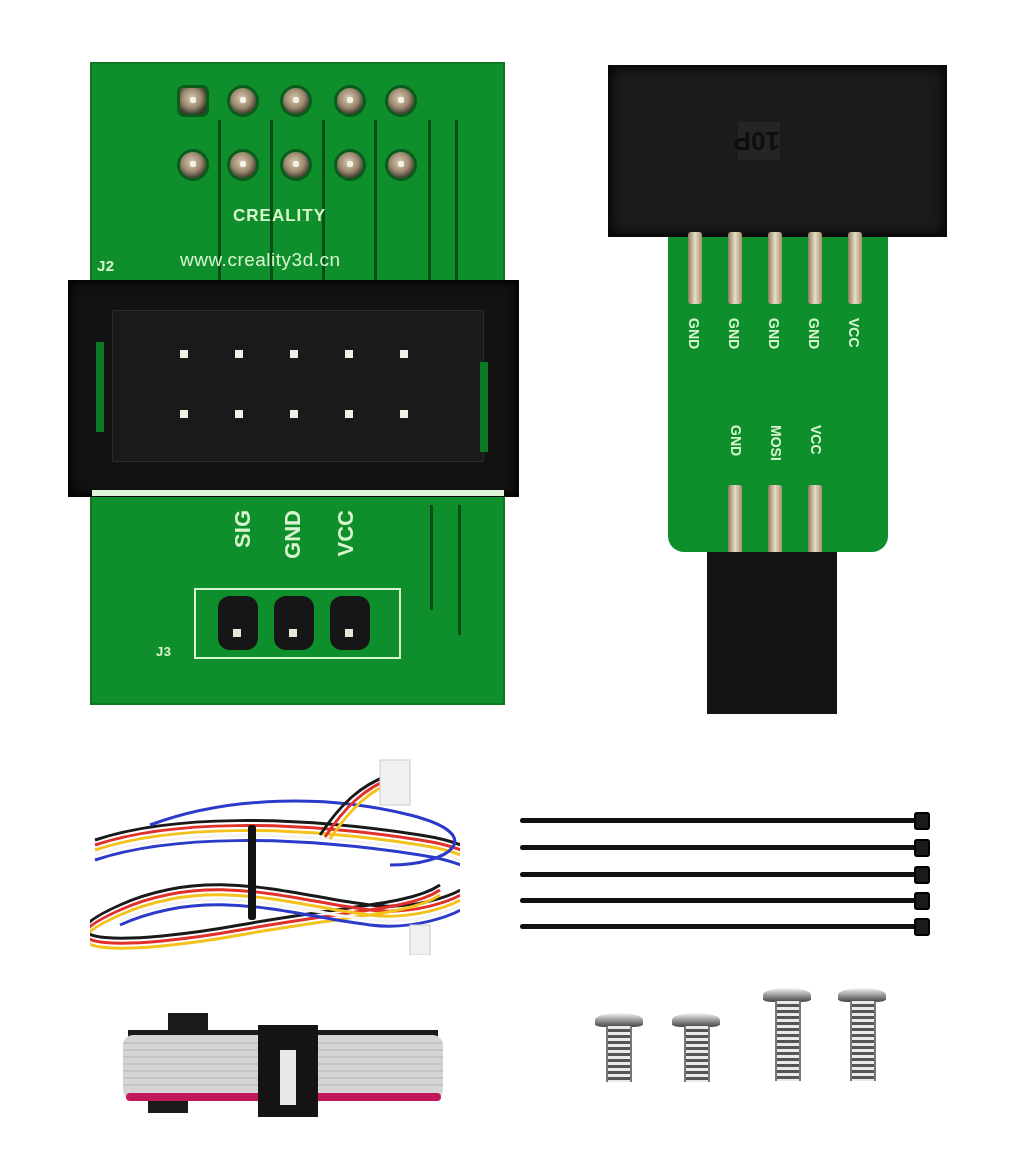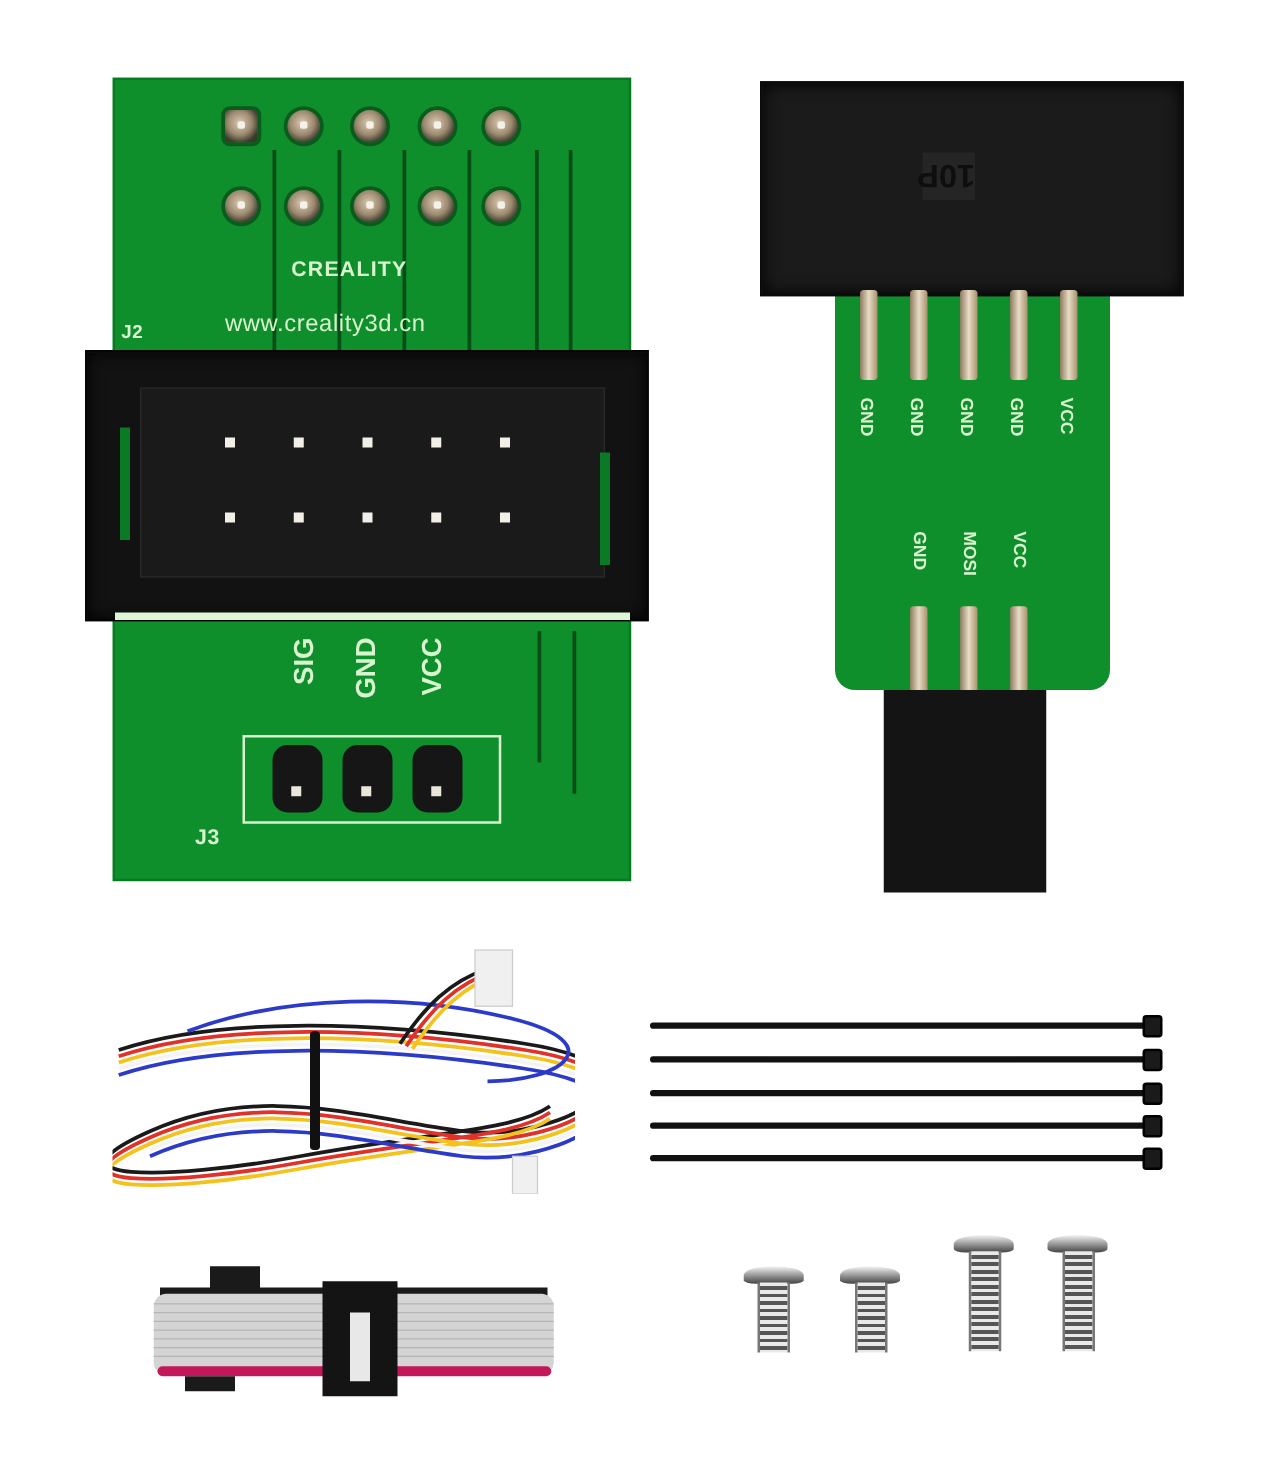--- a/index.html
+++ b/index.html
@@ -18,21 +18,21 @@
   #j2-label { left:97px; top:257px; font-size:15px; }
   #idc-header { left:68px; top:280px; width:447px; height:213px; background:#121212; border:2px solid #050505; box-shadow:inset 0 0 12px #000; }
   .idc-inner { left:42px; top:28px; width:370px; height:150px; background:#1a1a1a; border:1px solid #2a2a2a; }
   .idc-pin { width:8px; height:8px; background:#f2efe6; }
   .idc-slot { width:8px; height:90px; background:#0b7a24; }
   #silk-bar { left:92px; top:490px; width:412px; height:6px; background:#dff5d8; }
   .vlabel { writing-mode:vertical-rl; transform:rotate(180deg); font-size:22px; font-weight:bold; color:#d8f5cf; }
   #j3-box { left:194px; top:588px; width:207px; height:71px; border:2px solid #d8f5cf; box-sizing:border-box; }
   .j3-pin { width:40px; height:54px; background:#161616; border-radius:12px; }
   .j3-pin::after { content:""; position:absolute; left:15px; top:33px; width:8px; height:8px; background:#eae6da; }
-  #j3-label { left:156px; top:660px; font-size:17px; }
+  #j3-label { left:156px; top:644px; font-size:13px; }
 
   
   #box-10p { left:608px; top:65px; width:335px; height:168px; background:#1b1b1b; border:2px solid #0a0a0a; box-shadow:inset 0 0 14px #000; }
   #mold-10p { left:738px; top:122px; width:42px; height:38px; background:#252525; color:#0e0e0e; font-size:26px; font-weight:bold; transform:scale(-1,-1); text-align:center; line-height:38px; }
   #pcb-small { left:668px; top:232px; width:220px; height:320px; background:#0f8f2c; border-radius:0 0 16px 16px; }
   .pin-v { width:14px; background:linear-gradient(90deg,#8b7a5e,#e8dcc5,#a8926d); border-radius:3px; }
   .small-label { writing-mode:vertical-rl; font-size:14px; font-weight:bold; color:#d8f5cf; }
   #box-3p { left:707px; top:552px; width:130px; height:162px; background:#141414; }
 
   

